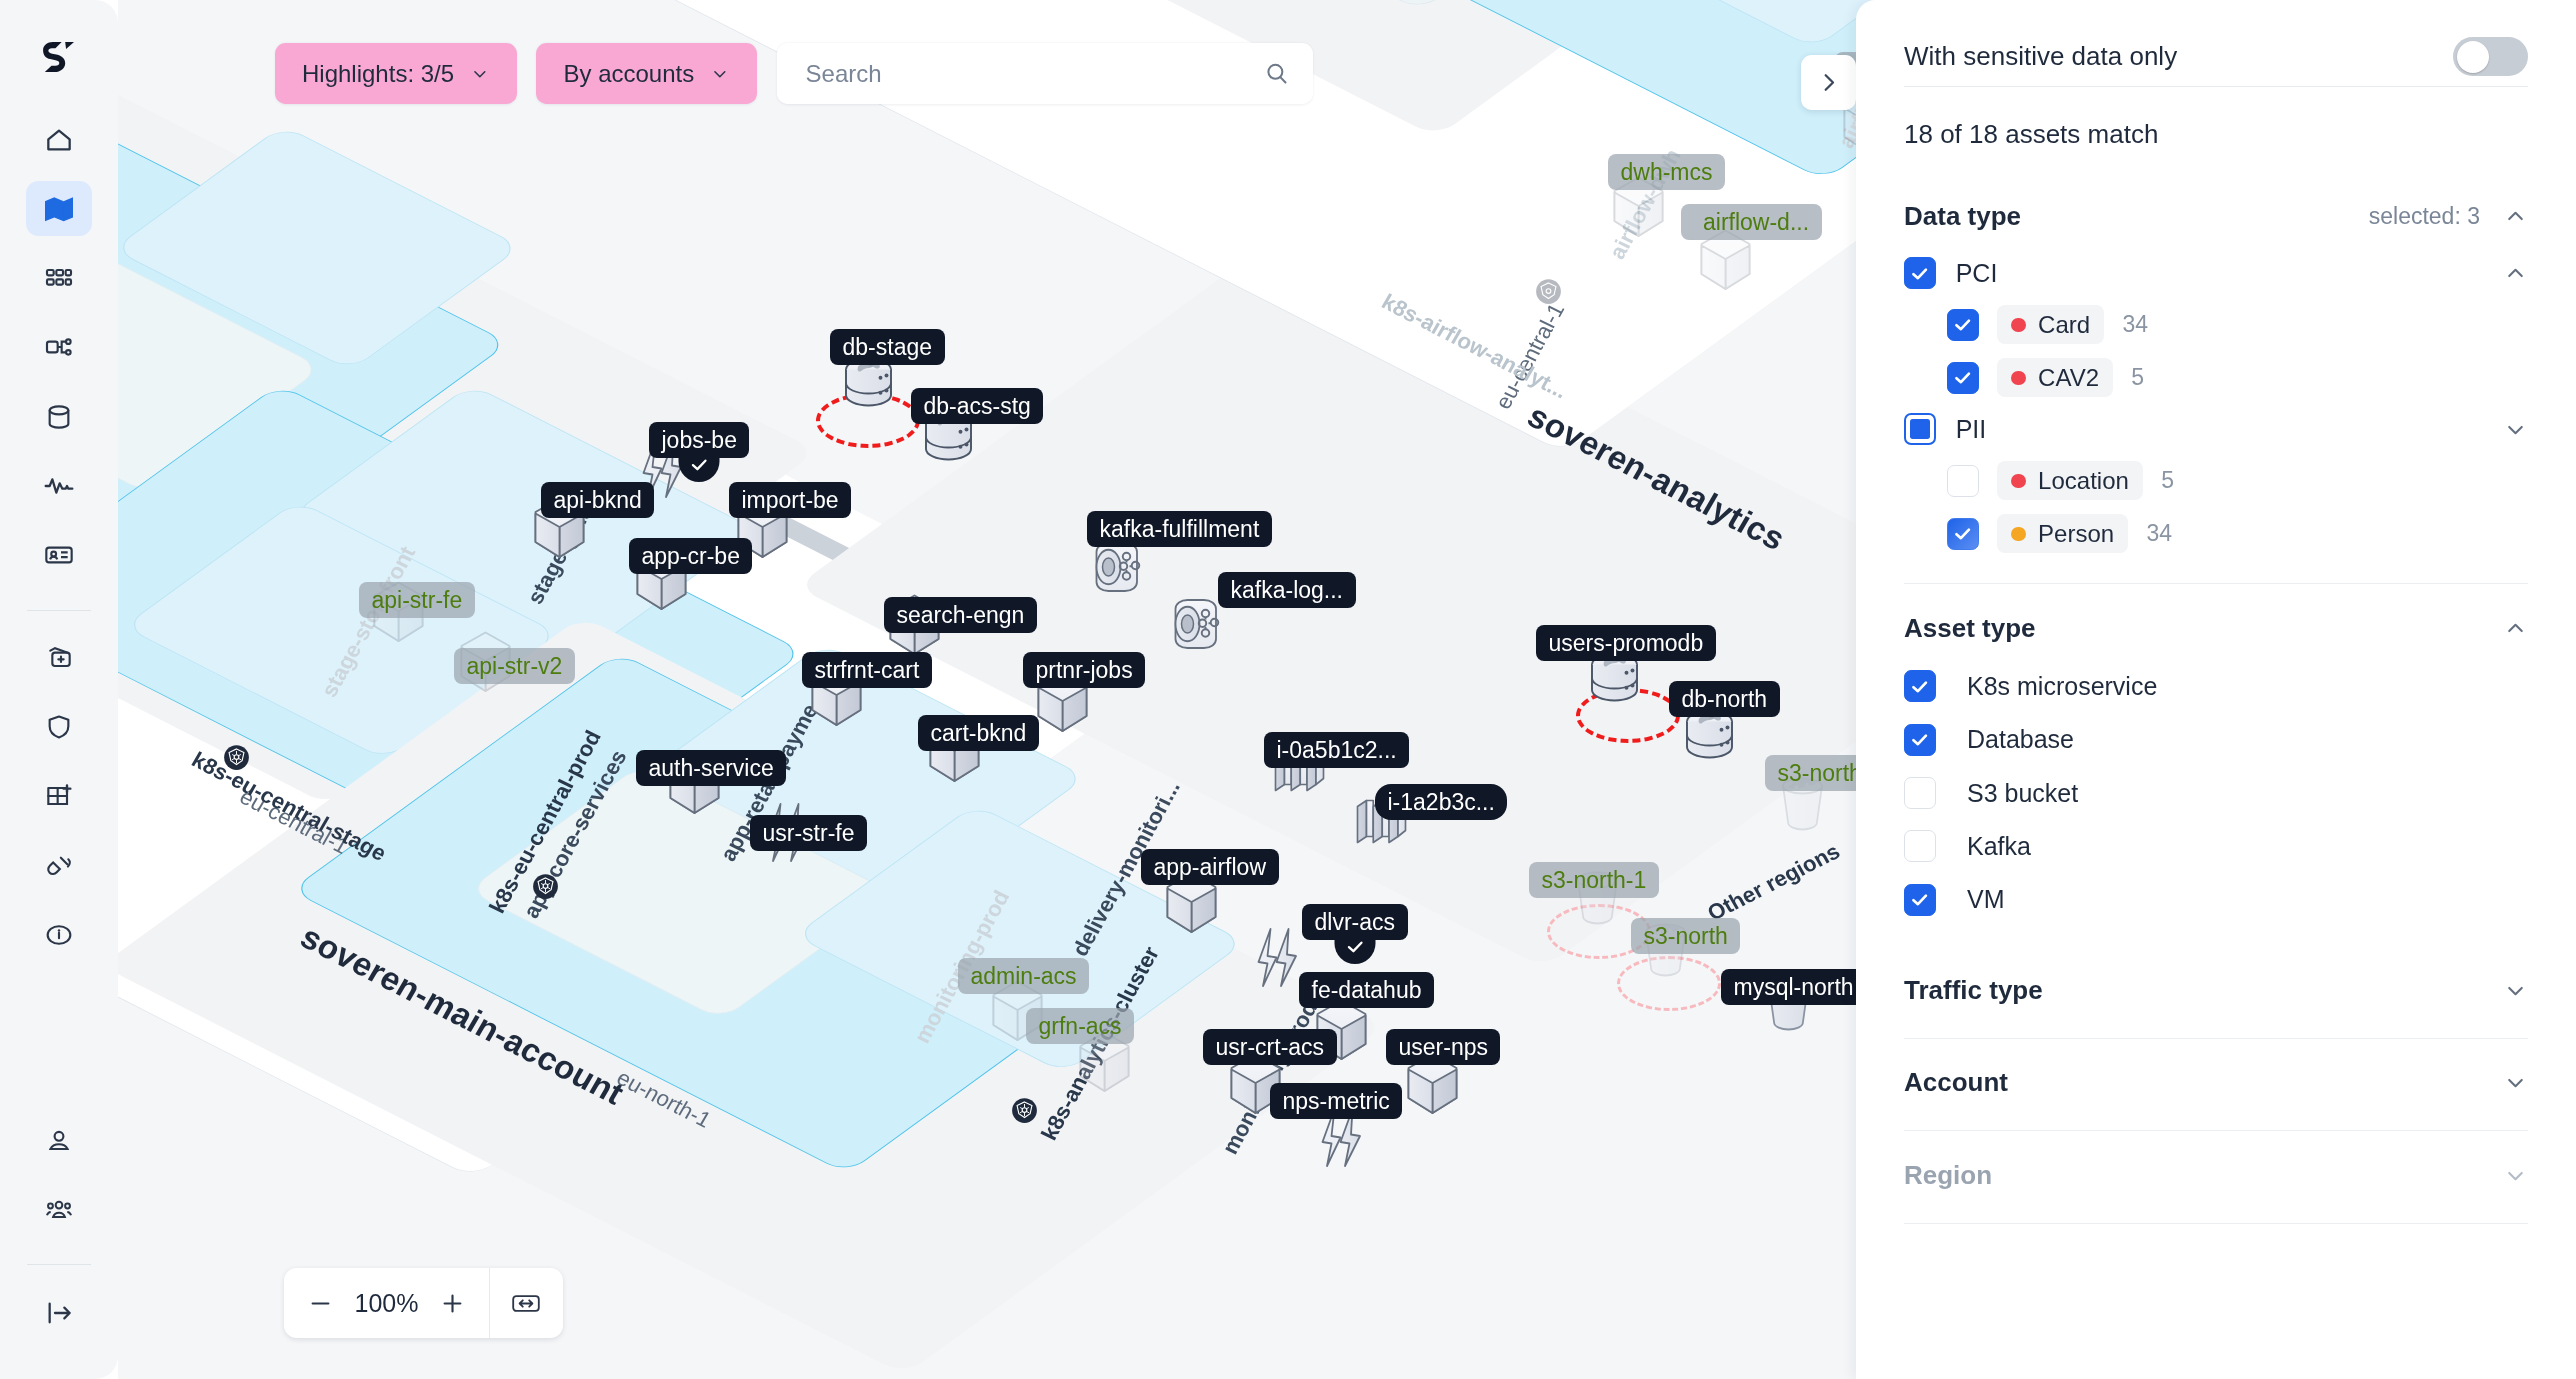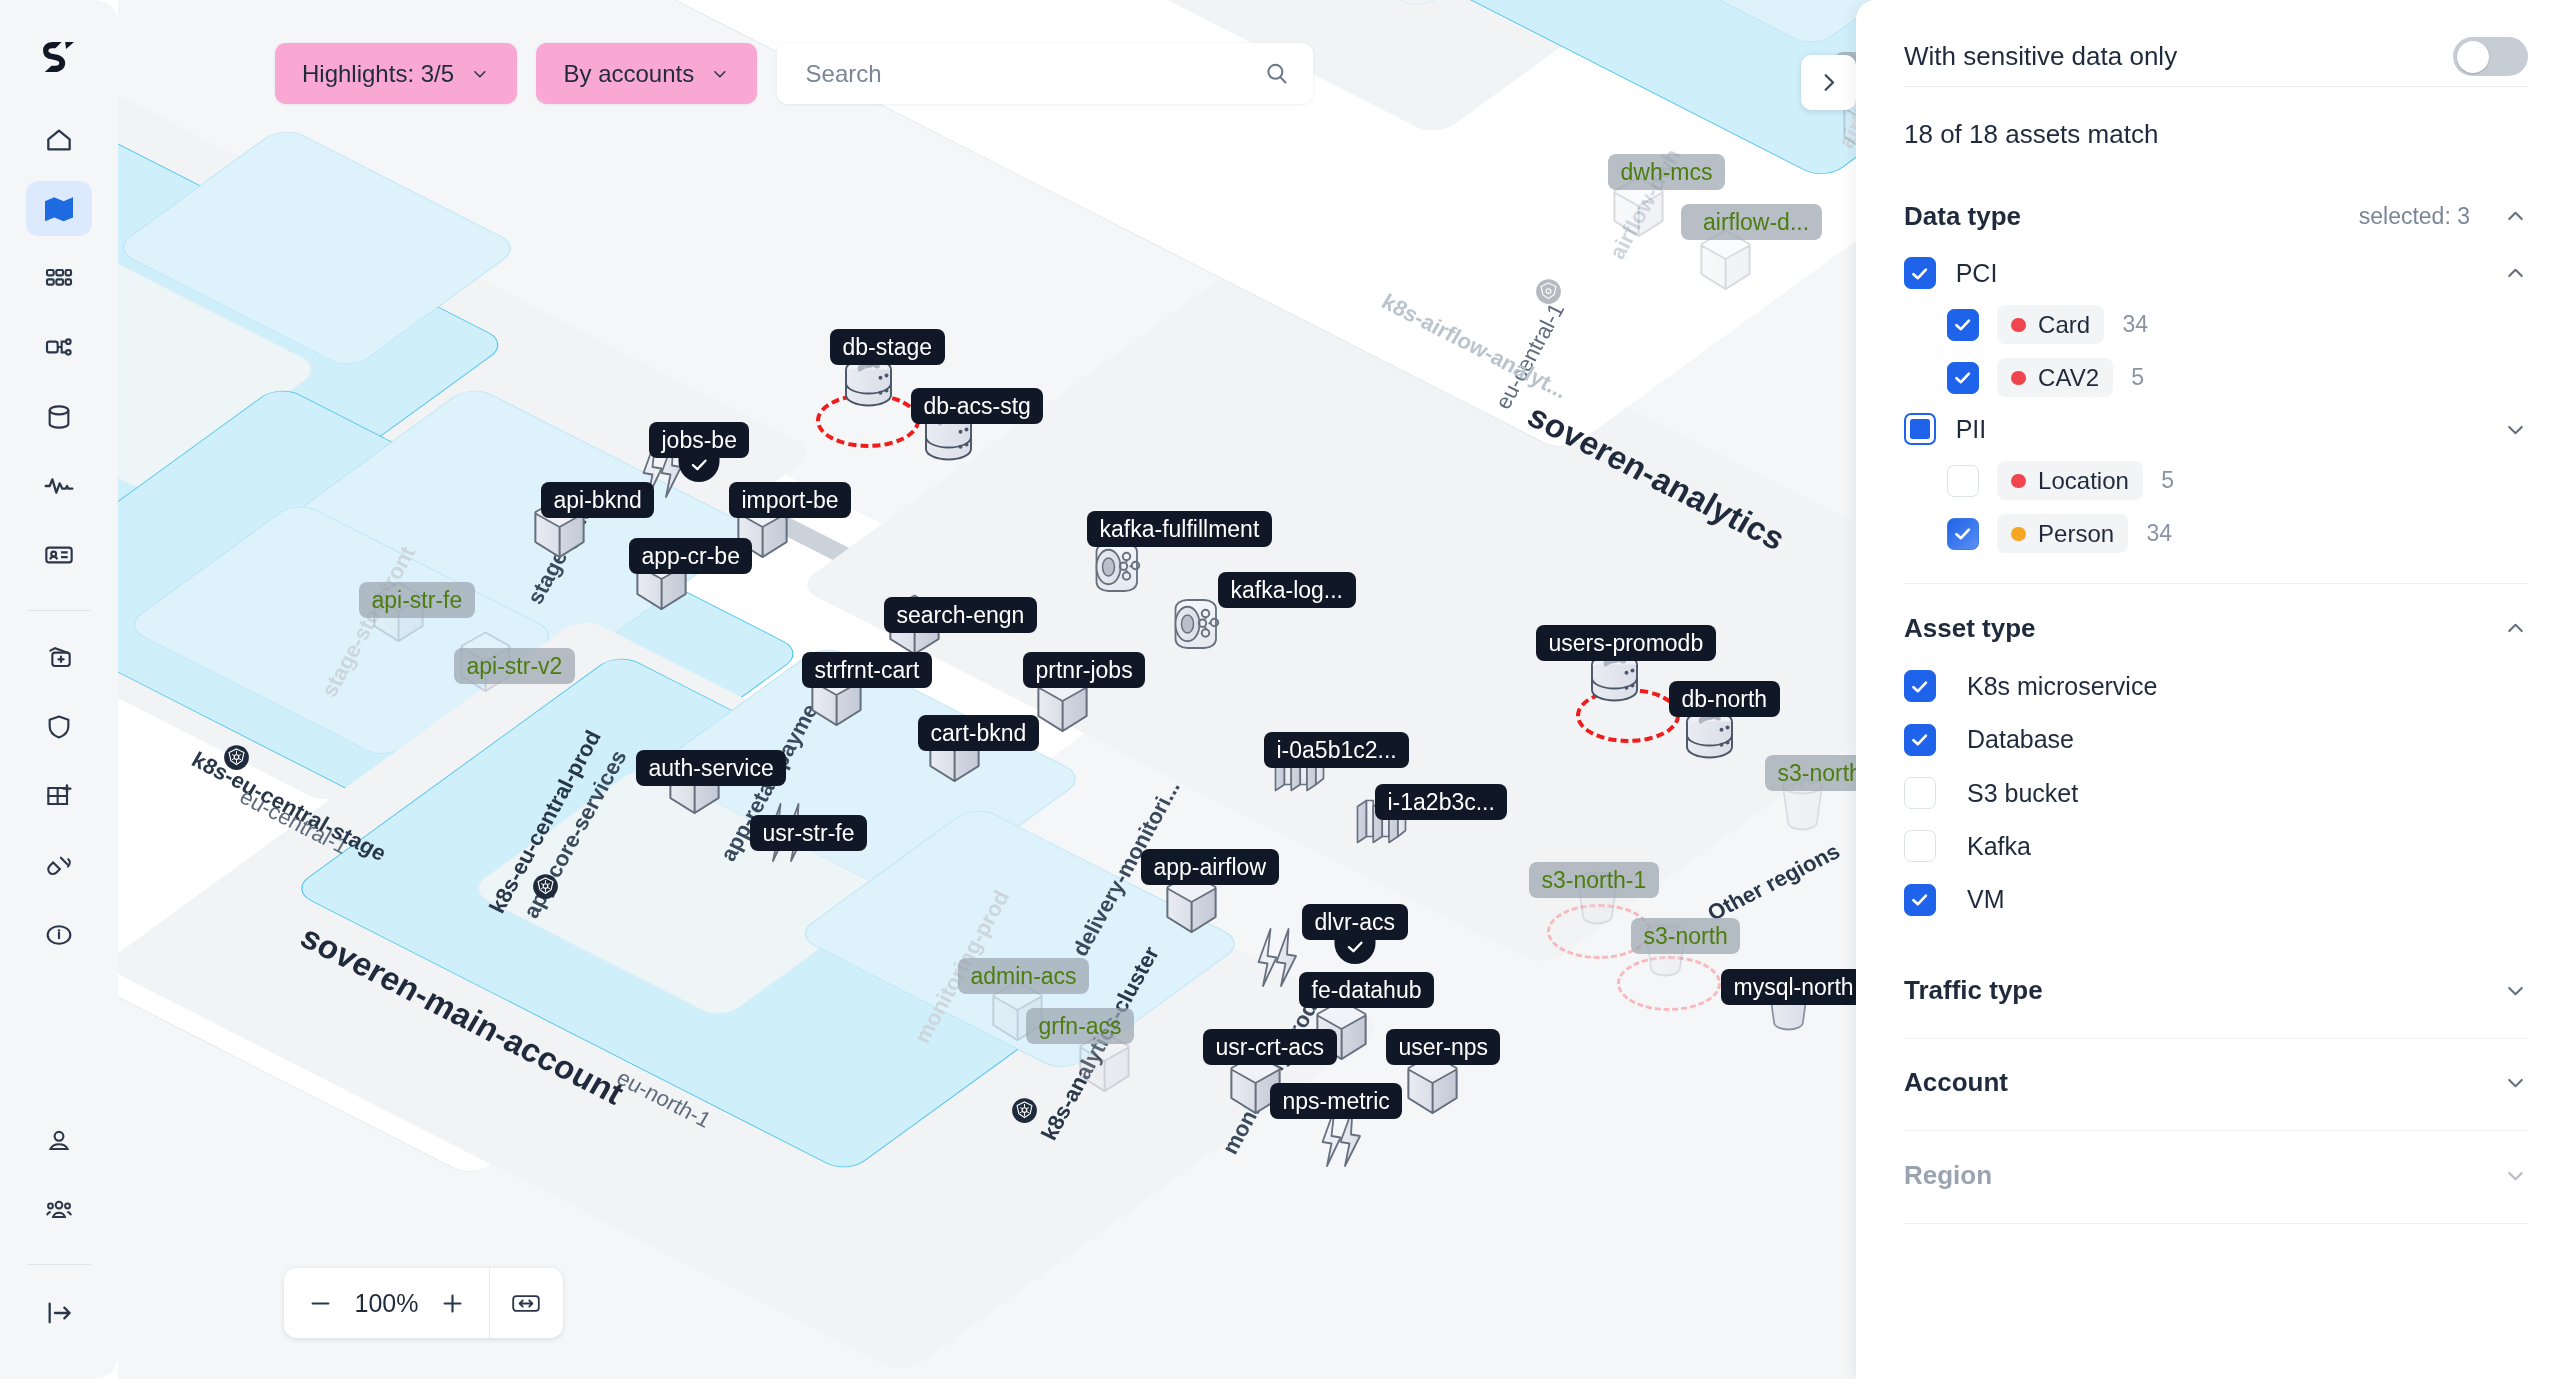--- a/index.html
+++ b/index.html
@@ -150,21 +150,21 @@
   }
   .hr { height:0.9px; background:#e9ecef; }
   .match { font-size: 26px; color:#1f2a3c; padding: 32px 0 39px; }
 
   .sec-head {
     display:flex; align-items:center; justify-content:space-between;
     padding: 12.5px 0 16px; cursor: pointer;
   }
   .sec-head .t { font-size: 26px; font-weight: 700; color: #1f2a3c; }
   .sec-head .t.muted { color:#9aa4b0; font-weight:700; }
-  .sec-head .right { display:flex; align-items:center; gap: 33px; }
+  .sec-head .right { display:flex; align-items:center; gap: 23px; }
   .sec-head .sel { font-size: 23px; color:#7a8697; }
 
   .grp-row { display:flex; align-items:center; justify-content:space-between; padding: 9px 0; }
   .grp-left { display:flex; align-items:center; gap: 19.7px; }
   .grp-left .name { font-size: 25px; color:#1f2a3c; }
 
   .cb {
     width: 32px; height: 32px; border-radius: 7.1px; border: 1.8px solid #dde2e8;
     background: #fff; display:flex; align-items:center; justify-content:center;
     flex: 0 0 auto; cursor:pointer;
@@ -805,21 +805,21 @@
       <div class="pill muted" style="left:1513px; top:918px;border-radius:8px;">
         <span>s3-north</span>
       </div>
       <div class="pill" style="left:1603px; top:969px;">
         <span>mysql-north</span>
       </div>
 
       <div class="pill" style="left:1146px; top:732px;">
         <span>i-0a5b1c2...</span>
       </div>
-      <div class="pill" style="left:1257px; top:784px;">
+      <div class="pill" style="left:1257px; top:784px;border-radius:16px;">
         <span>i-1a2b3c...</span>
       </div>
 
       <div class="pill" style="left:1023px; top:849px;">
         <span>app-airflow</span>
       </div>
       <div class="pill" style="left:1184px; top:904px;">
         <span>dlvr-acs</span>
         <span class="tick">
           <svg width="21.4" height="21.4" viewBox="0 0 24 24" fill="none" stroke="#fff" stroke-width="2.6" stroke-linecap="round" stroke-linejoin="round">

